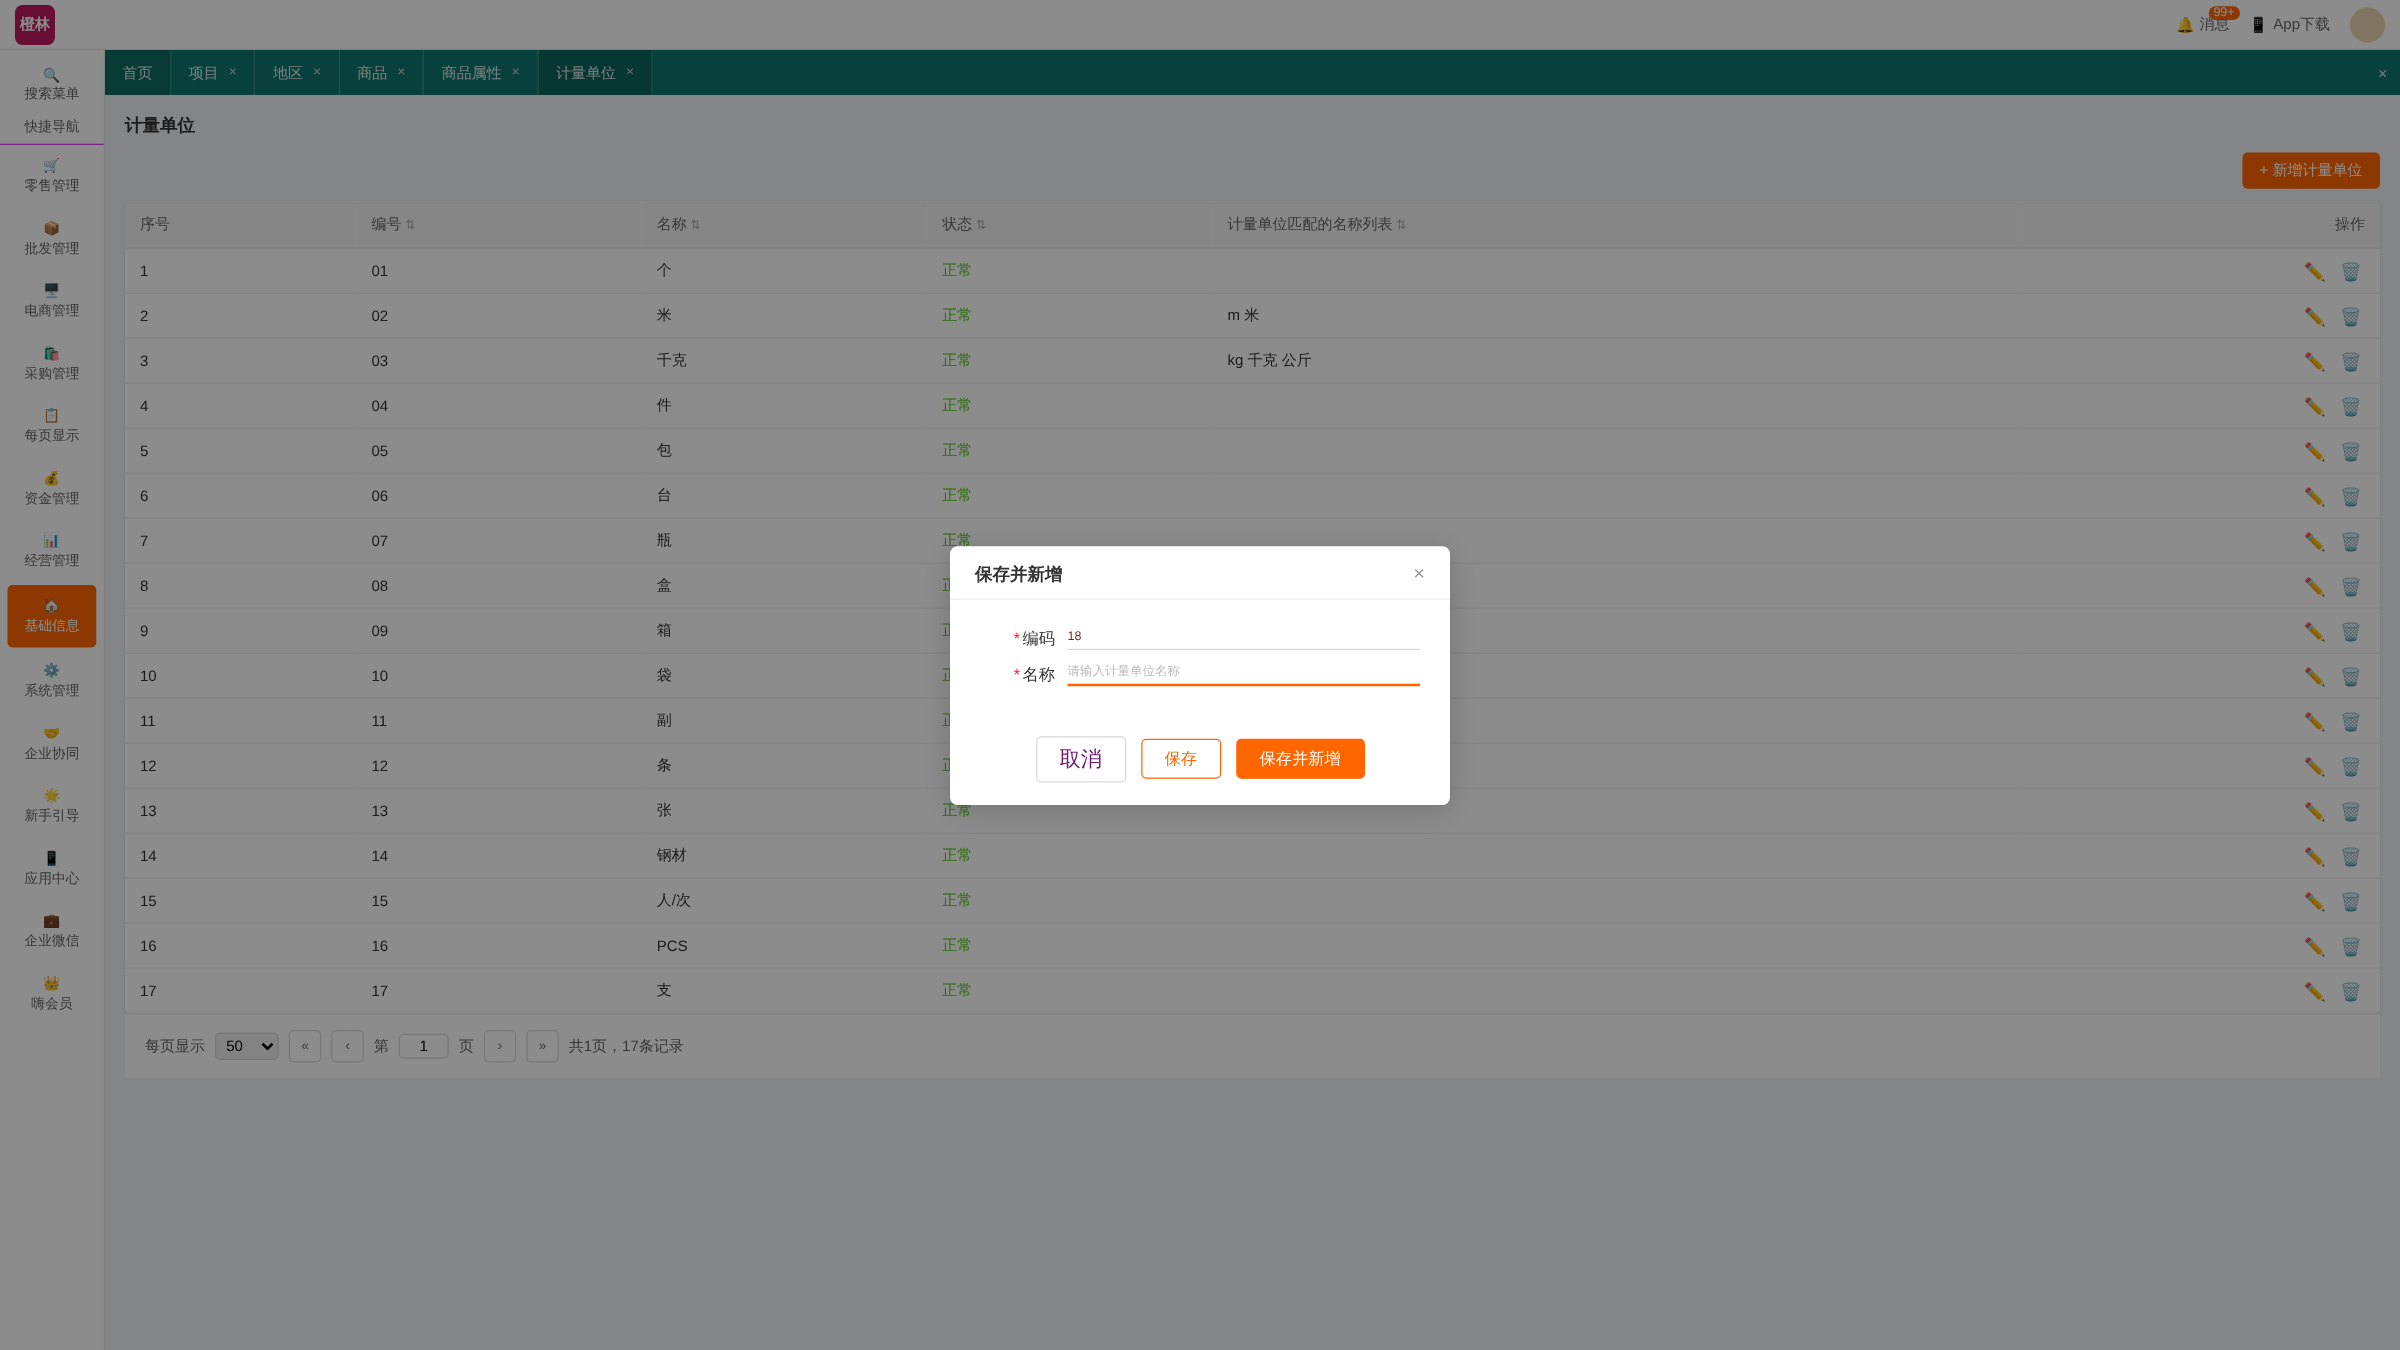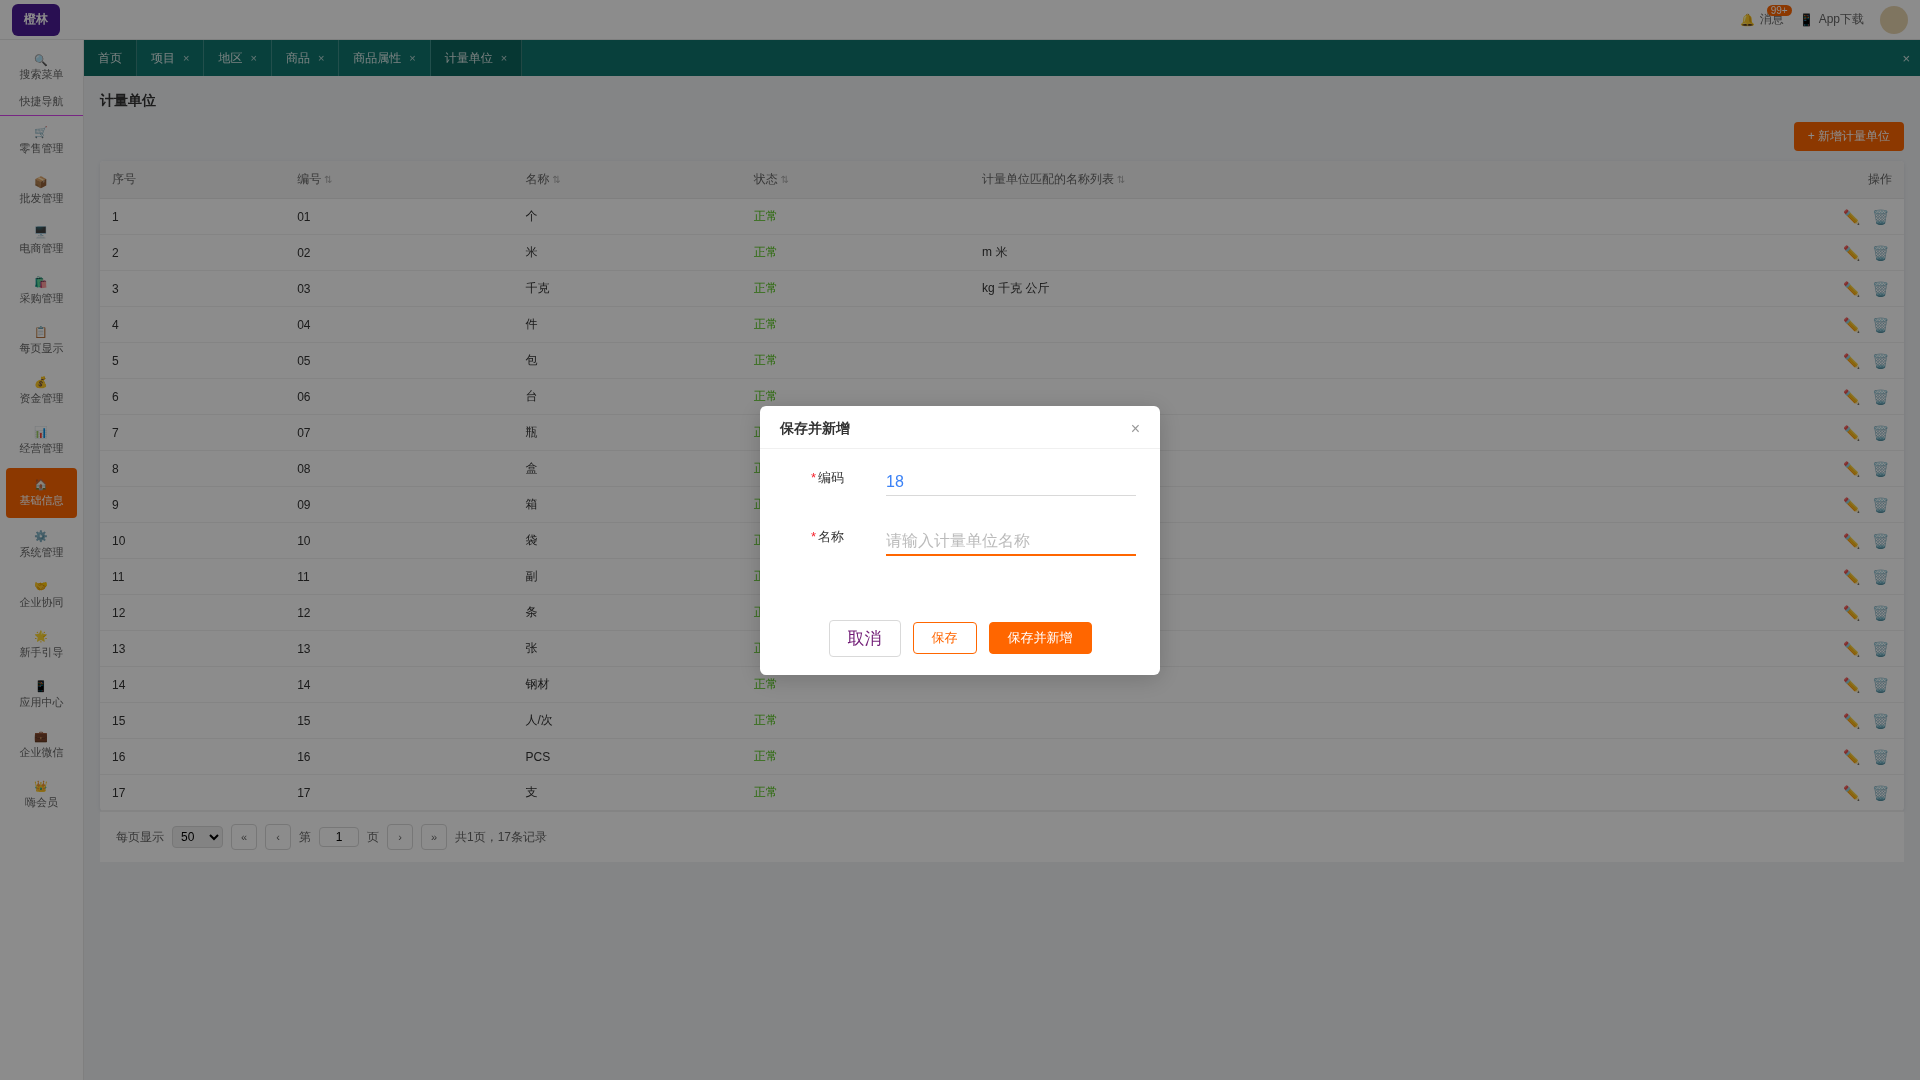--- a/index.html
+++ b/index.html
@@ -2,21 +2,21 @@
 <html><head>
   <meta charset="utf-8">
   <style>
     * { box-sizing: border-box; margin: 0; padding: 0; }
     body { font-family: "Microsoft YaHei", "SimHei", Arial, sans-serif; font-size: 13px; background: #f0f2f5; color: #333; height: 1080px; width: 1920px; overflow: hidden; }
 
     
     .top-bar { height: 40px; background: #fff; display: flex; align-items: center; justify-content: space-between; padding: 0 12px; border-bottom: 1px solid #e8e8e8; }
     .top-bar-left { display: flex; align-items: center; gap: 8px; }
     .logo-area { display: flex; align-items: center; gap: 6px; width: 84px; }
-    .logo-icon { width: 48px; height: 32px; background: #4c1d95; border-radius: 6px; display: flex; align-items: center; justify-content: center; color: #fff; font-weight: bold; font-size: 12px; }
+    .logo-icon { width: 32px; height: 32px; background: #be185d; border-radius: 6px; display: flex; align-items: center; justify-content: center; color: #fff; font-weight: bold; font-size: 12px; }
     .top-bar-right { display: flex; align-items: center; gap: 16px; }
     .top-notice { display: flex; align-items: center; gap: 4px; font-size: 12px; color: #666; position: relative; }
     .badge { background: #f60; color: #fff; border-radius: 8px; padding: 0 4px; font-size: 10px; position: absolute; top: -6px; right: -8px; }
     .app-download { font-size: 12px; color: #666; display: flex; align-items: center; gap: 4px; }
     .avatar { width: 28px; height: 28px; background: #e8d5b0; border-radius: 50%; }
 
     
     .layout { display: flex; height: calc(1080px - 40px); }
 
     
@@ -62,24 +62,24 @@
 
     
     .overlay { position: fixed; top: 0; left: 0; right: 0; bottom: 0; background: rgba(0,0,0,0.45); z-index: 100; display: flex; align-items: center; justify-content: center; }
 
     
     .modal { background: #fff; border-radius: 6px; width: 400px; box-shadow: 0 4px 24px rgba(0,0,0,0.18); z-index: 101; }
     .modal-header { display: flex; align-items: center; justify-content: space-between; padding: 14px 20px 10px; border-bottom: 1px solid #f0f0f0; }
     .modal-title { font-size: 14px; font-weight: bold; color: #333; }
     .modal-close { background: none; border: none; cursor: pointer; font-size: 16px; color: #999; }
     .modal-body { padding: 20px 24px; }
-    .form-row { display: flex; align-items: flex-start; margin-bottom: 32px; gap: 32px; }
+    .form-row { display: flex; align-items: flex-end; margin-bottom: 8px; }
     .form-label { width: 60px; text-align: right; font-size: 13px; color: #333; margin-right: 10px; }
     .form-label .required { color: #f5222d; margin-right: 2px; }
-    .form-input { flex: 1; border: none; border-bottom: 1px solid #d9d9d9; padding: 4px 0; font-size: 16px; outline: none; color: #3b82f6; }
+    .form-input { flex: 1; border: none; border-bottom: 1px solid #d9d9d9; padding: 4px 0; font-size: 10px; outline: none; color: #7f1d1d; }
     .form-input.active-border { border-bottom: 2px solid #f60; }
     .form-input::placeholder { color: #bbb; }
     .modal-footer { display: flex; align-items: center; justify-content: center; gap: 12px; padding: 12px 20px 18px; }
     .btn-cancel { background: #fff; border: 1px solid #d9d9d9; color: #701a75; padding: 6px 18px; border-radius: 4px; cursor: pointer; font-size: 17px; }
     .btn-save { background: #fff; border: 1px solid #f60; color: #f60; padding: 6px 18px; border-radius: 4px; cursor: pointer; font-size: 13px; }
     .btn-save-new { background: #f60; border: 1px solid #f60; color: #fff; padding: 6px 18px; border-radius: 4px; cursor: pointer; font-size: 13px; }
   </style>
 </head>
 <body>
 

